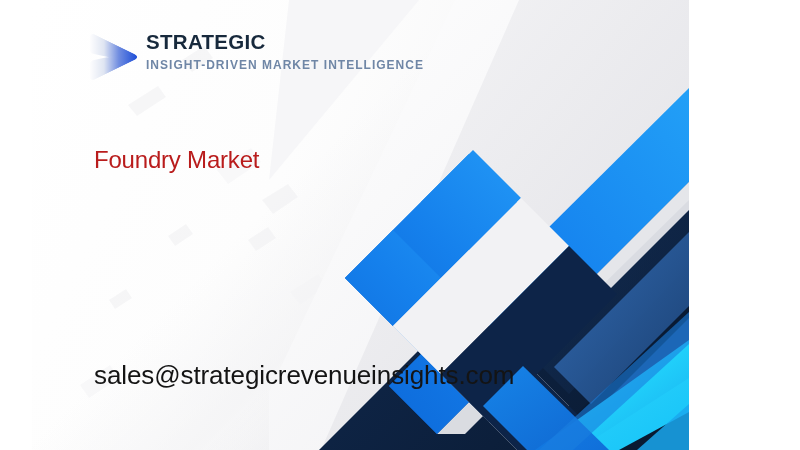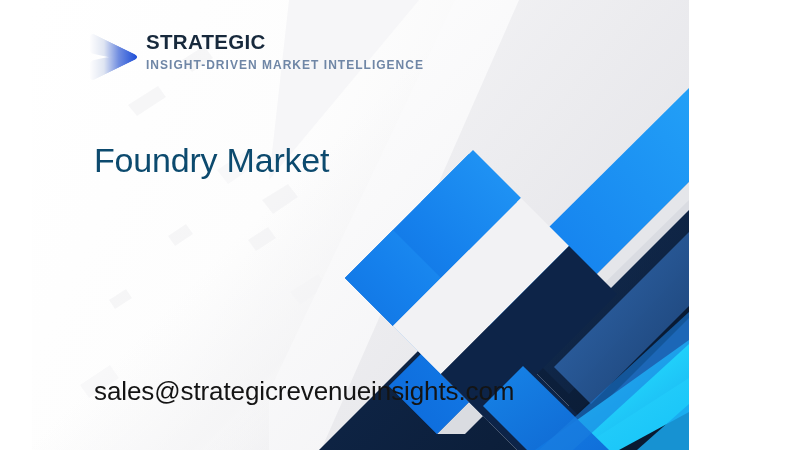--- a/index.html
+++ b/index.html
@@ -102,30 +102,30 @@
     white-space: nowrap;
   }
 
   
   .headline {
     position: absolute;
     left: 62px;
     top: 138px;
     font-family: "Liberation Sans", sans-serif;
     font-weight: normal;
-    font-size: 34px;
+    font-size: 24px;
     line-height: 44px;
-    color: #0c4a6e;
+    color: #b91c1c;
     letter-spacing: -0.2px;
     white-space: nowrap;
   }
   .email {
     position: absolute;
     left: 62px;
-    top: 374px;
+    top: 358px;
     font-family: "Liberation Sans", sans-serif;
     font-weight: normal;
     font-size: 26px;
     line-height: 34px;
     color: #141414;
     letter-spacing: -0.1px;
     white-space: nowrap;
   }
 </style>
 </head>

